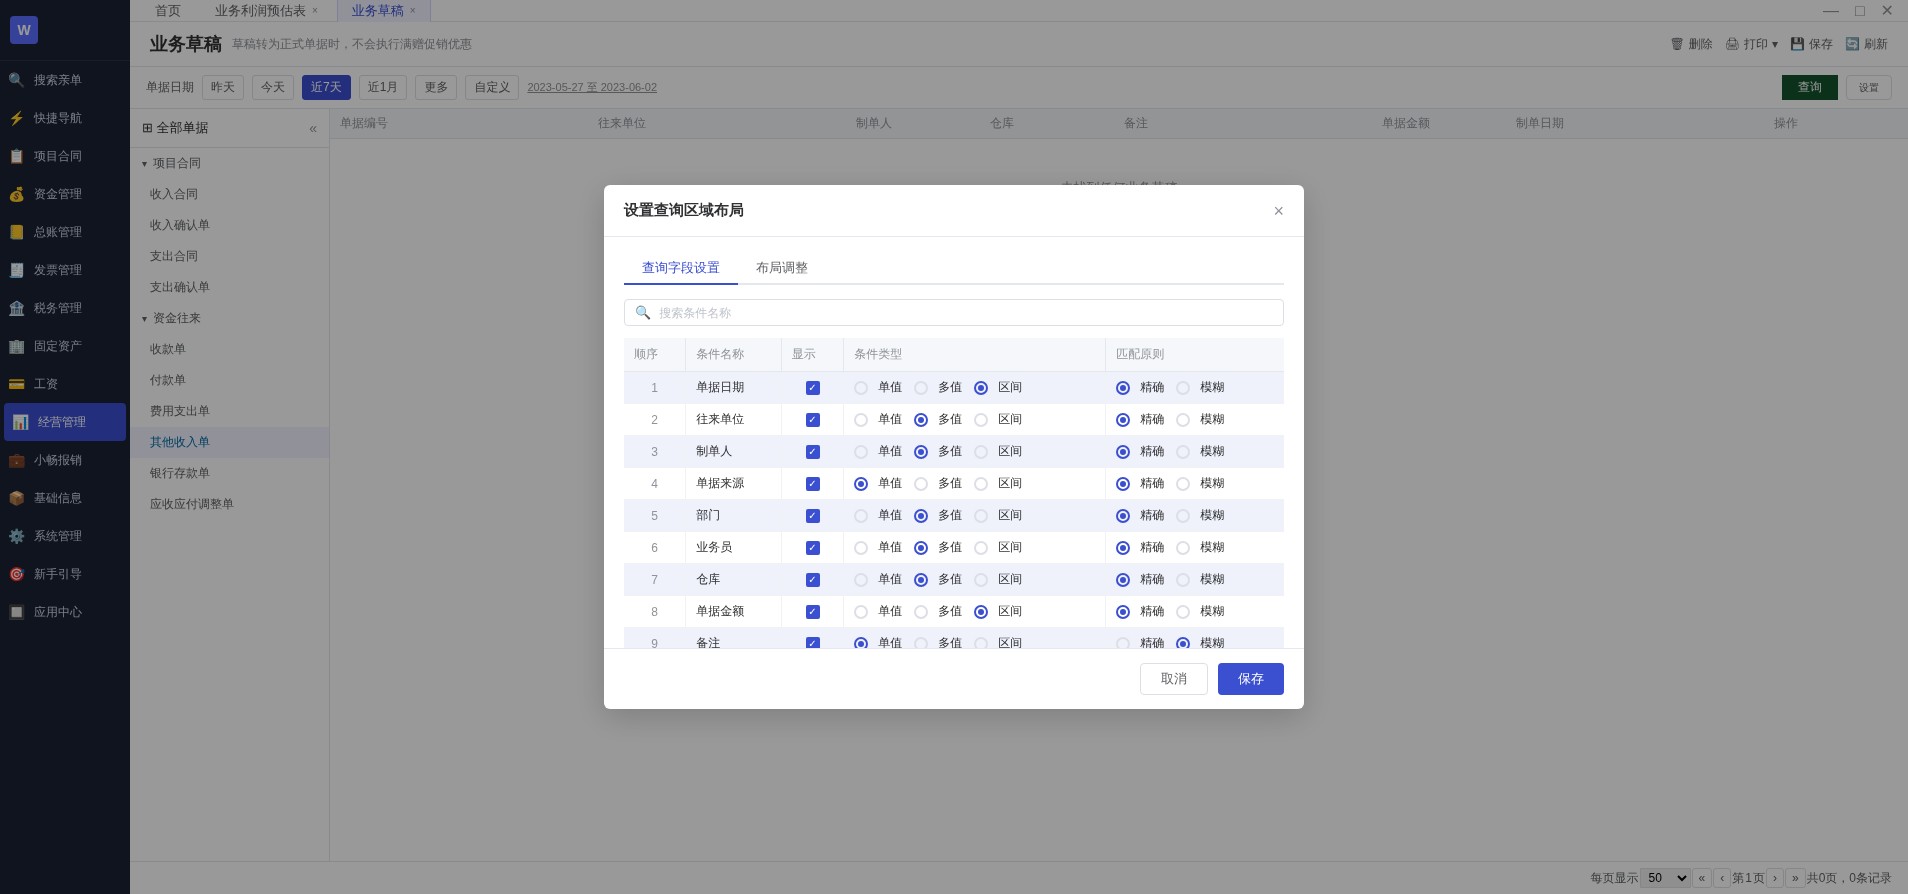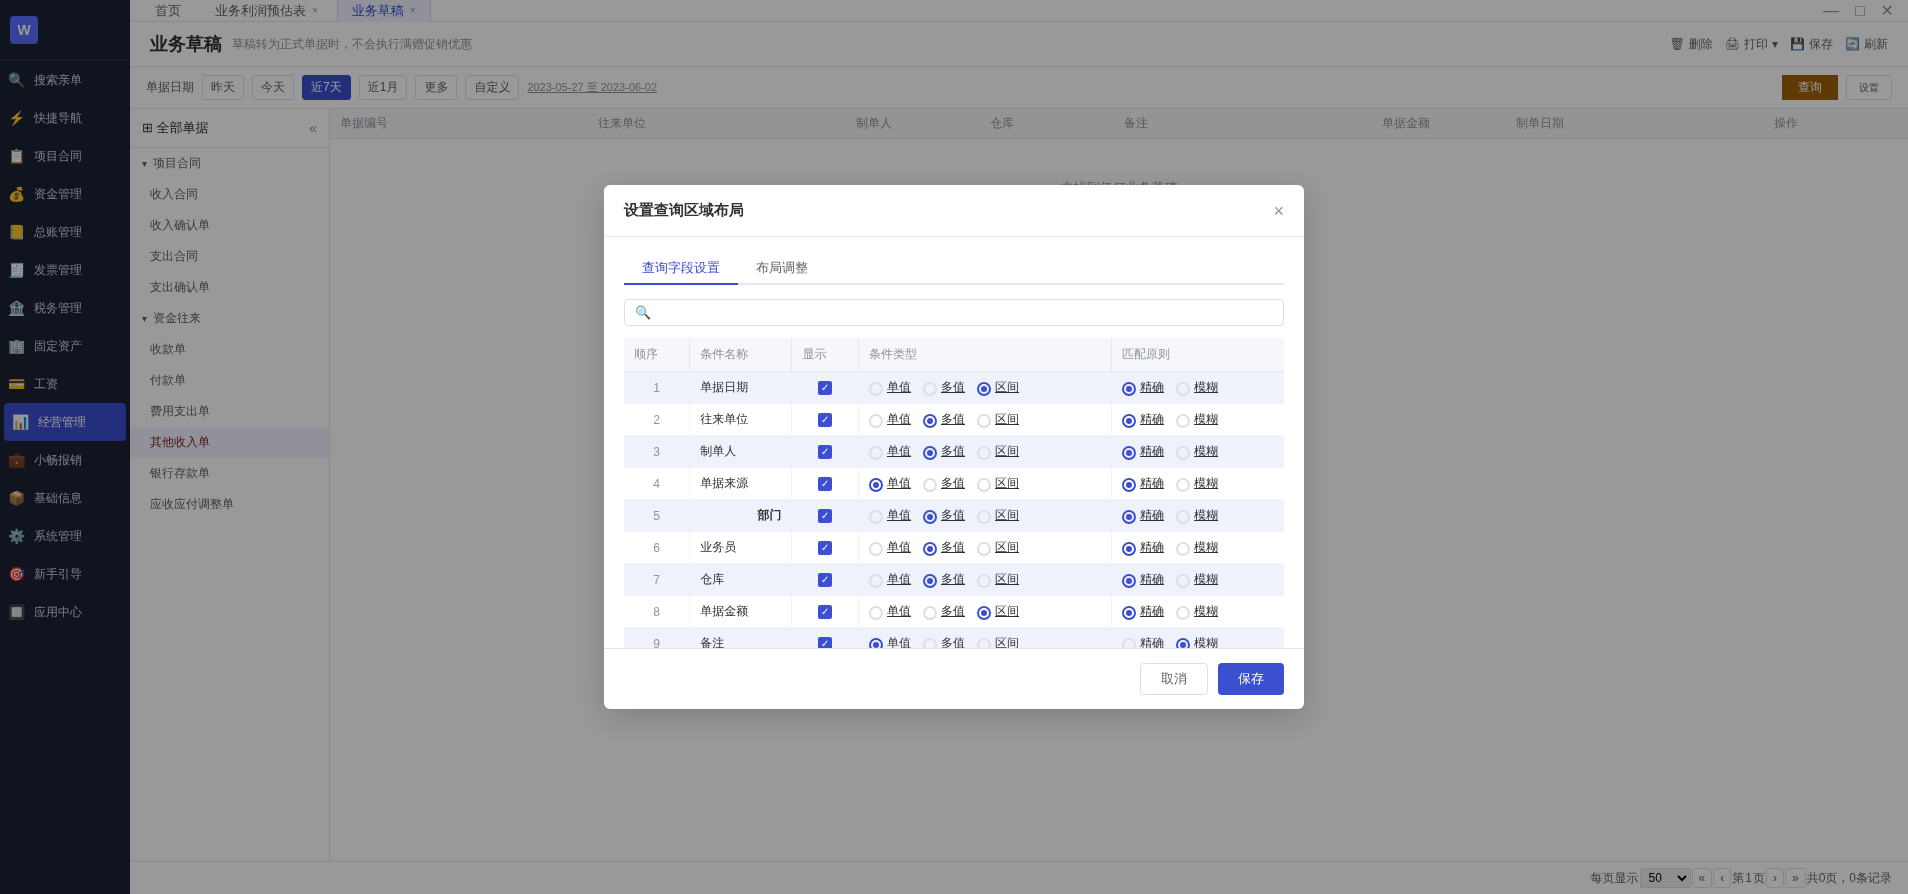--- a/index.html
+++ b/index.html
@@ -34,33 +34,33 @@
     .page-header-actions { margin-left: auto; display: flex; align-items: center; gap: 12px; }
     .action-btn { display: flex; align-items: center; gap: 4px; color: #606266; font-size: 12px; cursor: pointer; }
 
     
     .toolbar { background: #fff; padding: 8px 16px; display: flex; align-items: center; gap: 8px; border-bottom: 1px solid #e4e7ed; flex-wrap: wrap; }
     .toolbar-label { font-size: 12px; color: #606266; }
     .toolbar-btn { padding: 3px 8px; border: 1px solid #dcdfe6; border-radius: 3px; font-size: 12px; color: #606266; cursor: pointer; background: #fff; }
     .toolbar-btn.active { background: #3b4fd1; color: #fff; border-color: #3b4fd1; }
     .date-range { font-size: 11px; color: #909399; text-decoration: underline; }
     .toolbar-right { margin-left: auto; display: flex; gap: 8px; }
-    .query-btn { background: #a16207; color: #fff; padding: 4px 16px; border-radius: 0; font-size: 12px; cursor: pointer; border: none; }
+    .query-btn { background: #14532d; color: #fff; padding: 4px 16px; border-radius: 0; font-size: 12px; cursor: pointer; border: none; }
     .set-btn { background: #fff; color: #606266; padding: 4px 12px; border-radius: 4px; font-size: 10px; cursor: pointer; border: 1px solid #dcdfe6; }
 
     
     .content-area { display: flex; flex: 1; overflow: hidden; }
 
     
     .left-panel { width: 200px; background: #fff; border-right: 1px solid #e4e7ed; display: flex; flex-direction: column; }
     .left-panel-header { padding: 10px 12px; display: flex; align-items: center; justify-content: space-between; border-bottom: 1px solid #e4e7ed; }
     .left-panel-title { font-size: 13px; color: #303133; font-weight: 500; }
     .left-panel-collapse { color: #909399; cursor: pointer; font-size: 14px; }
     .tree-item { padding: 7px 12px 7px 20px; font-size: 12px; color: #606266; cursor: pointer; display: flex; align-items: center; gap: 6px; }
-    .tree-item.active { background: #f0f2ff; color: #7f1d1d; font-weight: 500; }
+    .tree-item.active { background: #f0f2ff; color: #0369a1; font-weight: 500; }
     .tree-parent { padding: 7px 12px; font-size: 12px; color: #606266; cursor: pointer; display: flex; align-items: center; gap: 6px; font-weight: 500; }
     .tree-arrow { font-size: 10px; }
 
     
     .table-area { flex: 1; overflow: auto; background: #fff; }
     .empty-hint { padding: 40px; color: #909399; font-size: 13px; text-align: center; }
 
     
     .table-header-row { display: flex; align-items: center; background: #f5f7fa; border-bottom: 1px solid #e4e7ed; padding: 6px 10px; font-size: 12px; color: #909399; gap: 10px; }
 
@@ -91,21 +91,21 @@
     .config-table { width: 100%; border-collapse: collapse; font-size: 12px; }
     .config-table th { background: #f5f7fa; color: #909399; font-weight: 500; padding: 8px 10px; text-align: left; border-bottom: 1px solid #e4e7ed; border-right: 1px solid #e4e7ed; }
     .config-table th:last-child { border-right: none; }
     .config-table td { padding: 7px 10px; border-bottom: 1px solid #f0f2f5; border-right: 1px solid #f0f2f5; color: #303133; vertical-align: middle; }
     .config-table td:last-child { border-right: none; }
     .config-table tr.row-highlight td { background: #eff1fb; }
     .table-scroll { overflow-y: auto; max-height: 310px; }
 
     
     .radio-group { display: flex; gap: 12px; align-items: center; white-space: nowrap; }
-    .radio-item { display: flex; align-items: flex-end; gap: 4px; cursor: pointer; text-decoration: underline; }
+    .radio-item { display: flex; align-items: center; gap: 10px; cursor: pointer; }
     .radio-circle { width: 14px; height: 14px; border-radius: 50%; border: 2px solid #dcdfe6; display: inline-block; position: relative; flex-shrink: 0; }
     .radio-circle.checked { border-color: #3b4fd1; }
     .radio-circle.checked::after { content: ''; width: 6px; height: 6px; border-radius: 50%; background: #3b4fd1; position: absolute; top: 50%; left: 50%; transform: translate(-50%, -50%); }
     .checkbox-box { width: 14px; height: 14px; border: 2px solid #dcdfe6; border-radius: 2px; display: inline-flex; align-items: center; justify-content: center; flex-shrink: 0; }
     .checkbox-box.checked { background: #3b4fd1; border-color: #3b4fd1; color: #fff; font-size: 10px; }
 
     
     .modal-footer { padding: 14px 20px; border-top: 1px solid #e4e7ed; display: flex; justify-content: flex-end; gap: 10px; }
     .btn-cancel { padding: 6px 20px; border: 1px solid #dcdfe6; border-radius: 4px; background: #fff; color: #606266; cursor: pointer; font-size: 13px; }
     .btn-save { padding: 6px 20px; border: none; border-radius: 4px; background: #3b4fd1; color: #fff; cursor: pointer; font-size: 13px; }
@@ -320,20 +320,21 @@
       <div class="modal-tabs">
         <div class="modal-tab active">
           <span>查询字段设置</span>
         </div>
         <div class="modal-tab">
           <span>布局调整</span>
         </div>
       </div>
       <div class="modal-search">
         <span>🔍</span>
+        <input type="text" placeholder="搜索条件名称" style="">
       </div>
       <div class="table-scroll">
         <table class="config-table">
           <thead>
             <tr>
               <th>顺序</th>
               <th>条件名称</th>
               <th>显示</th>
               <th>条件类型</th>
               <th>匹配原则</th>
@@ -467,21 +468,21 @@
                     </label>
                     <label class="radio-item">
                       <span class="radio-circle"></span>
                       <span>模糊</span>
                     </label>
                   </div>
                 </td>
               </tr>
               <tr class="row-highlight">
                 <td style="text-align: center; color: rgb(144, 147, 153);">5</td>
-                <td style="font-weight: 700; text-align: right;">部门</td>
+                <td style="font-weight: 400;">部门</td>
                 <td style="text-align: center;"><span class="checkbox-box checked">✓</span></td>
                 <td>
                   <div class="radio-group">
                     <label class="radio-item">
                       <span class="radio-circle"></span>
                       <span>单值</span>
                     </label>
                     <label class="radio-item">
                       <span class="radio-circle checked"></span>
                       <span>多值</span>

